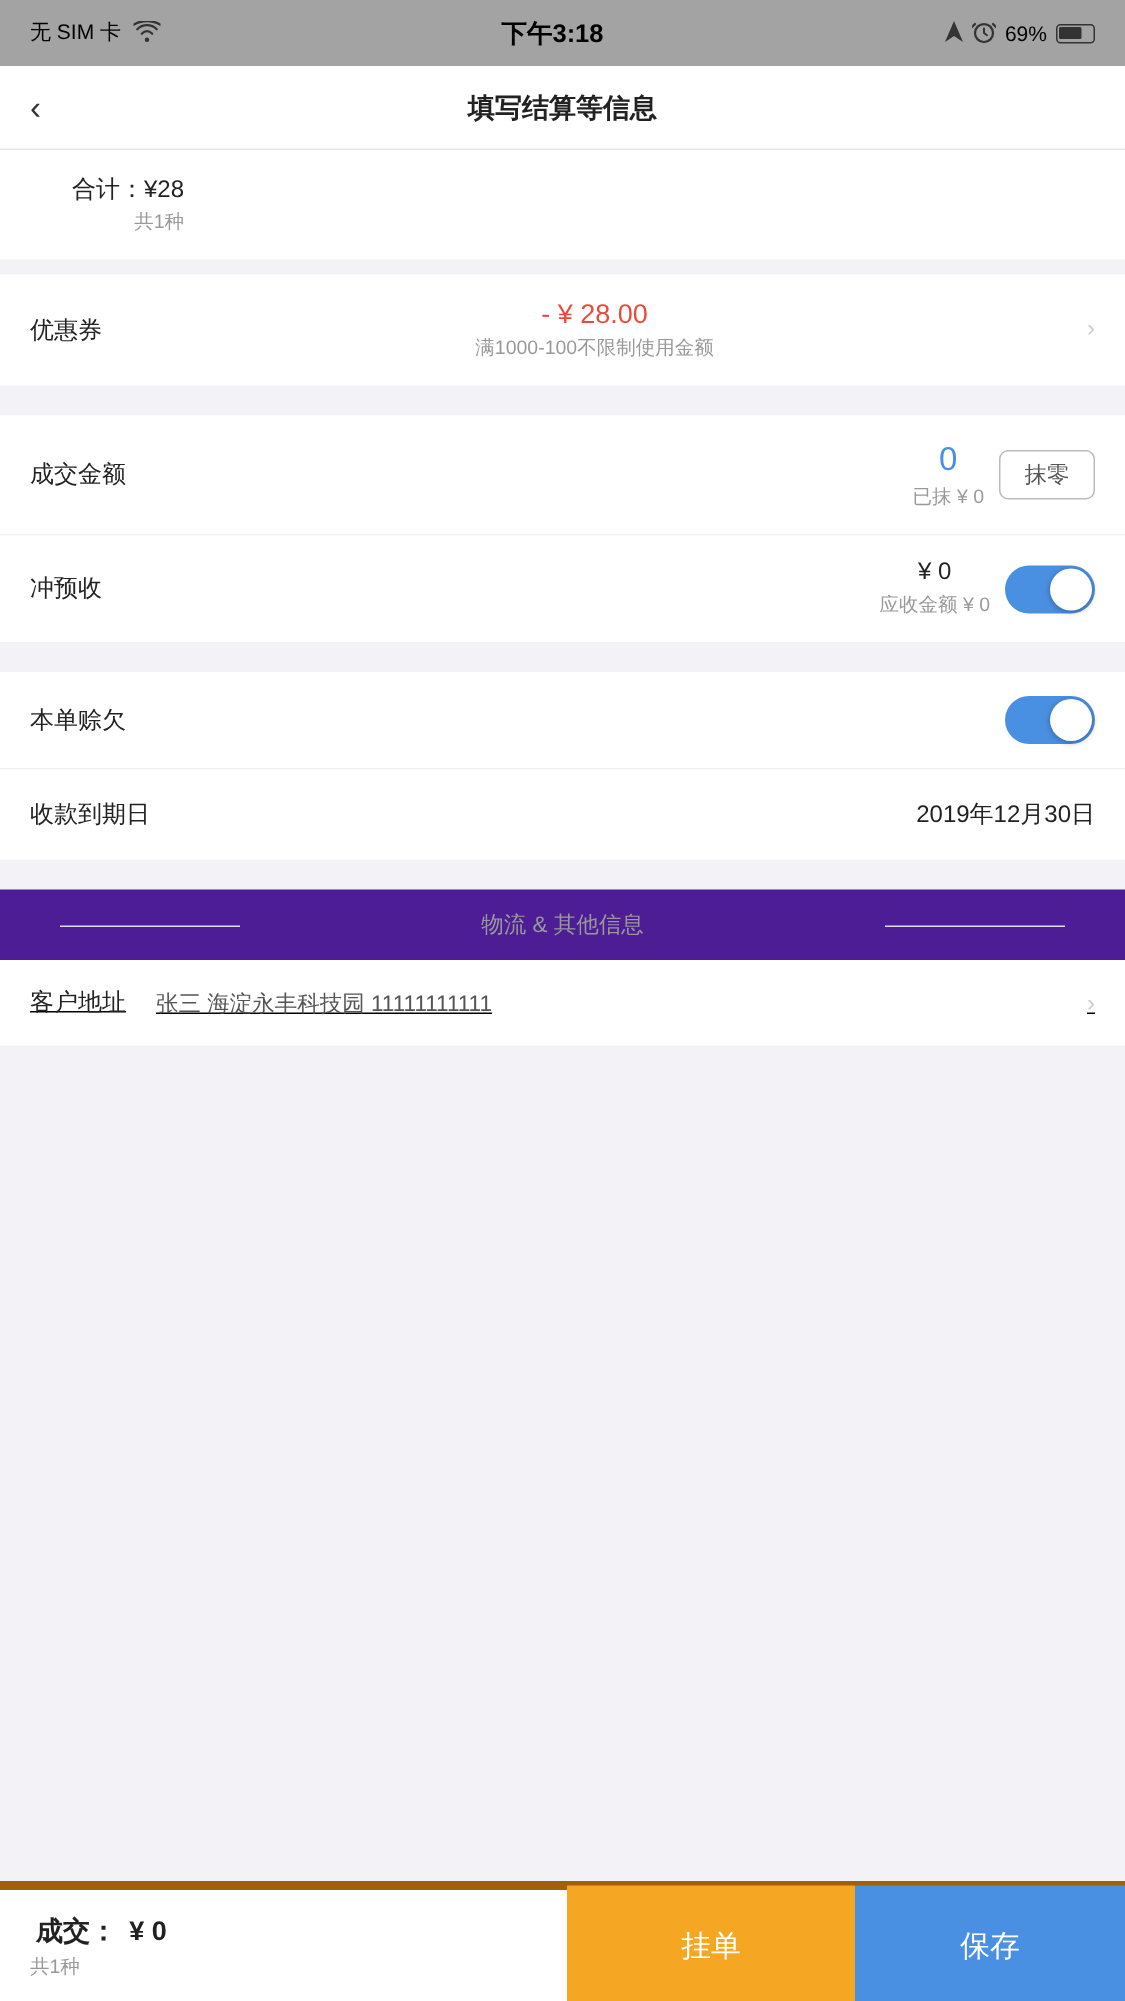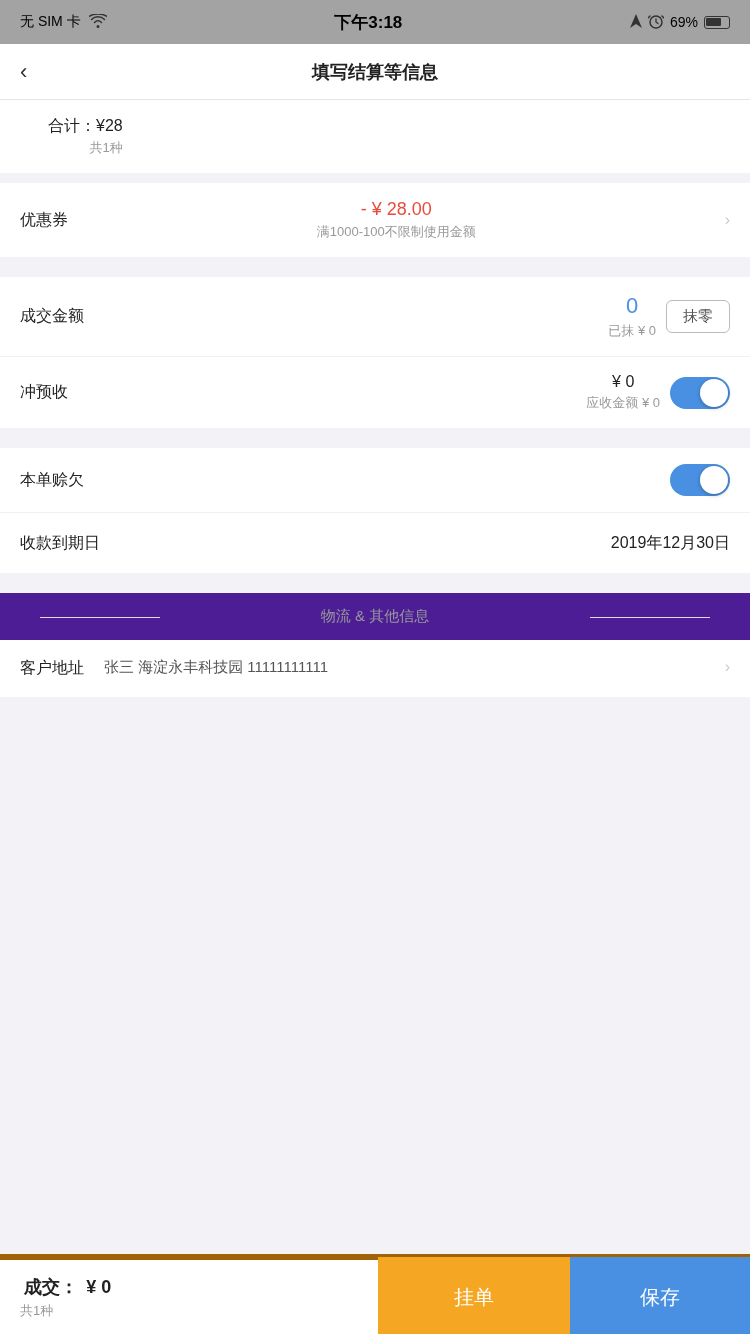--- a/index.html
+++ b/index.html
@@ -167,22 +167,23 @@
       background: #ddd;
     }
     .section-header::before { left: 40px; }
     .section-header::after { right: 40px; }
 
     
     .address-row {
       background: #fff;
       padding: 18px 20px;
       display: flex;
-      align-items: flex-start;
+      align-items: flex-end;
       gap: 20px;
+      text-decoration: underline;
     }
     .address-label { font-size: 16px; color: #222; white-space: nowrap; }
     .address-value { font-size: 15px; color: #555; flex: 1; }
 
     
     .bottom-bar {
       position: fixed;
       bottom: 0;
       left: 0;
       width: 750px;

